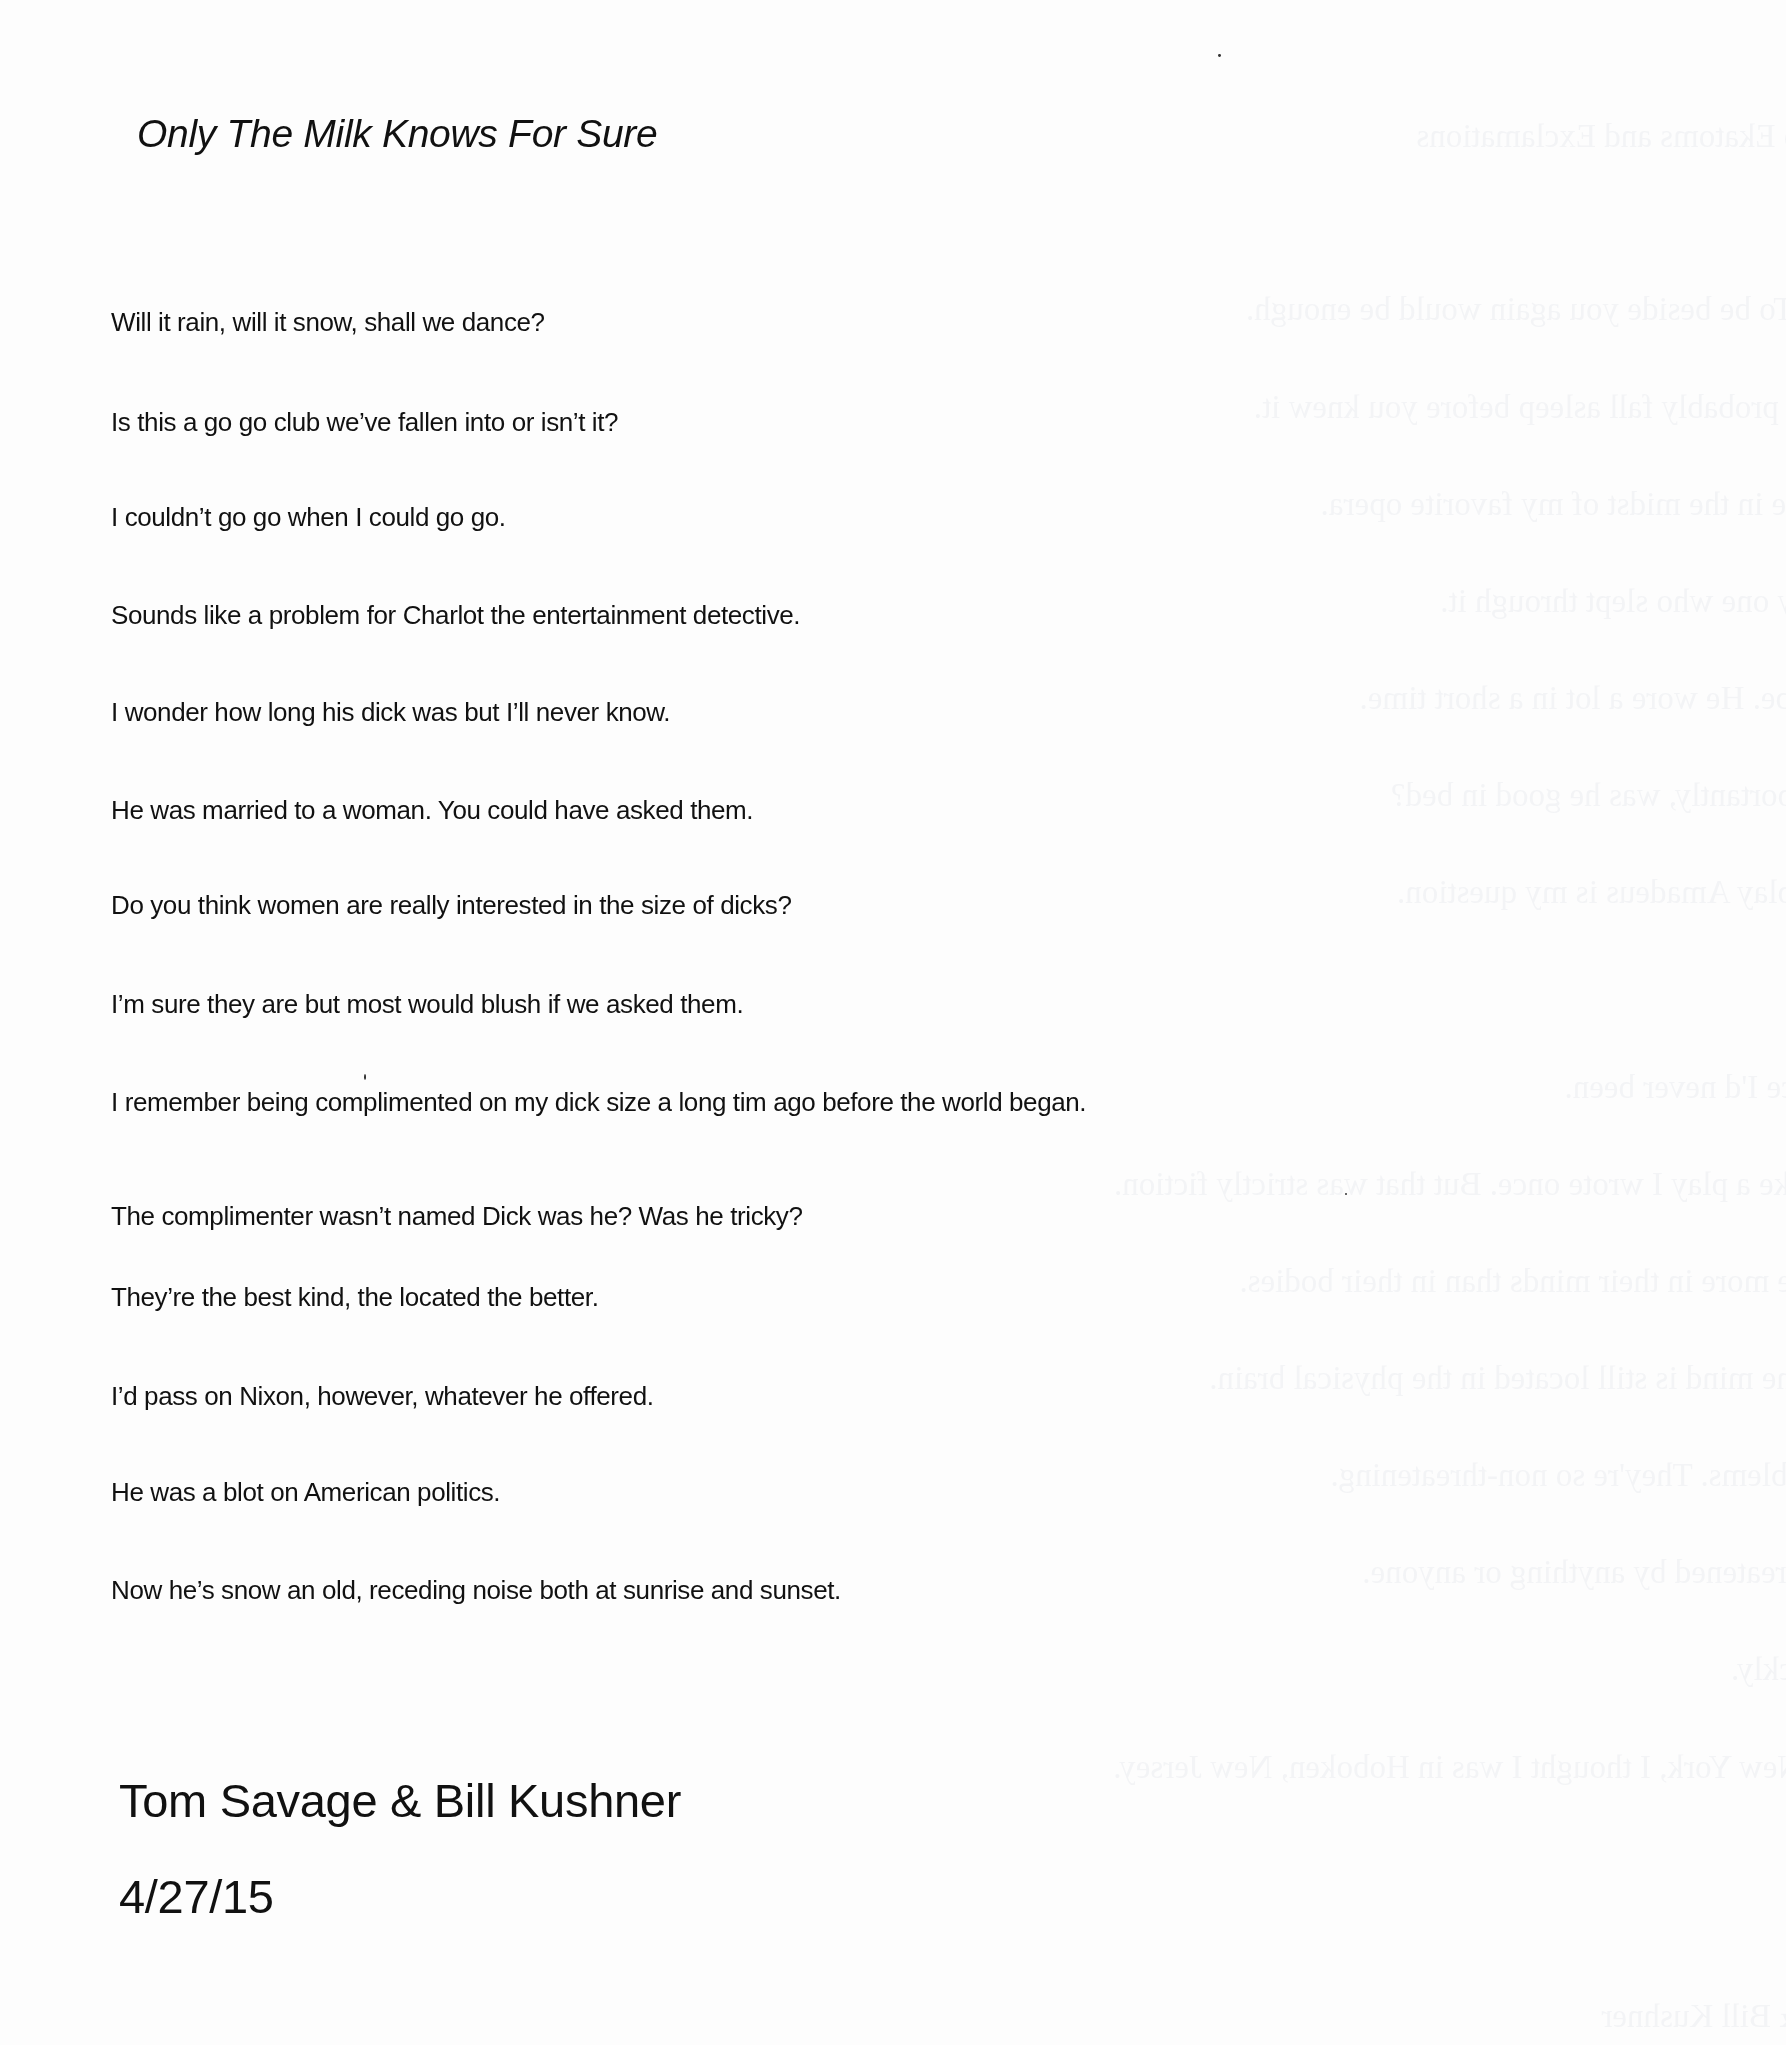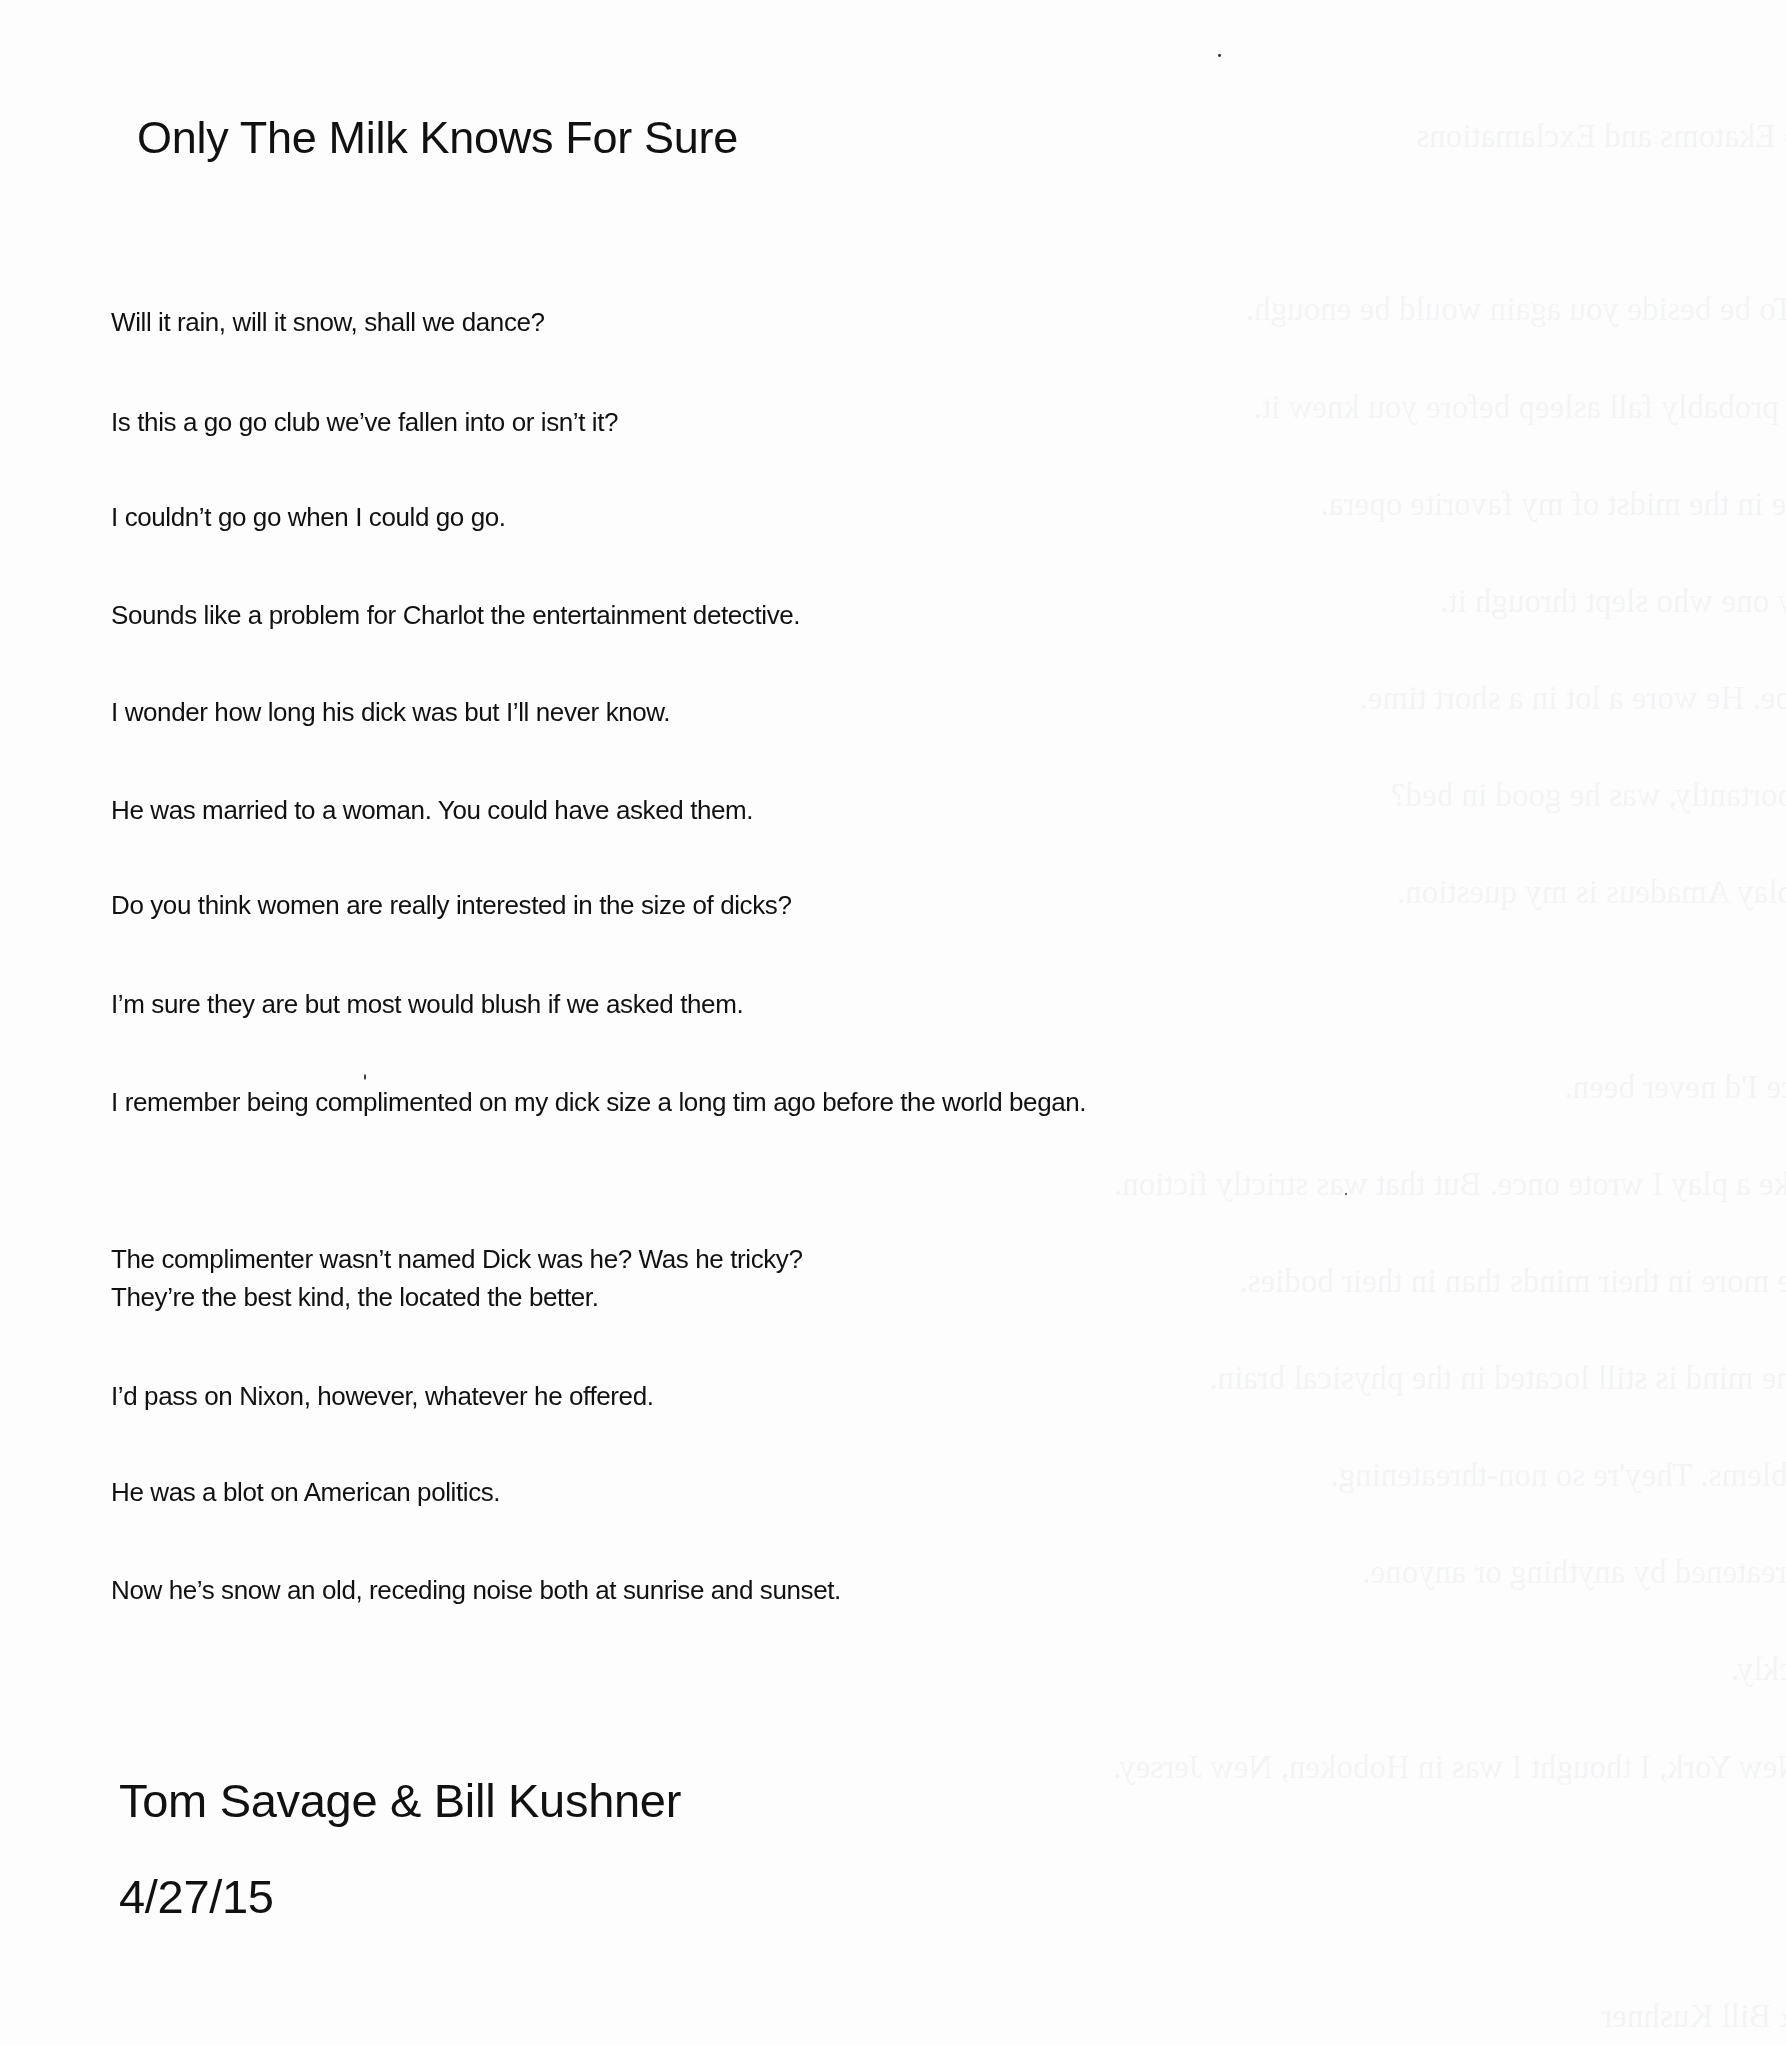--- a/index.html
+++ b/index.html
@@ -14,22 +14,23 @@
   .ghost {
     position: absolute; left: 1235px; width: 624px;
     color: rgba(120,130,150,0.07);
     font-family: "Liberation Serif", serif;
     font-size: 33px; white-space: nowrap;
     transform: scaleX(-1);
     pointer-events: none;
   }
   .title {
     position: absolute; left: 137px; top: 112px;
-    font-size: 45px; letter-spacing: -0.3px;
+    font-size: 39px; letter-spacing: -0.3px;
     white-space: nowrap;
+    font-style: italic;
   }
   .line {
     position: absolute; left: 111px;
     font-size: 26px; letter-spacing: -0.4px;
     white-space: nowrap;
   }
   .sig {
     position: absolute; left: 119px;
     font-size: 47px; letter-spacing: -0.3px;
     white-space: nowrap;
@@ -67,21 +68,21 @@
 
   <div class="line" style="top:307px">Will it rain, will it snow, shall we dance?</div>
   <div class="line" style="top:407px">Is this a go go club we’ve fallen into or isn’t it?</div>
   <div class="line" style="top:502px">I couldn’t go go when I could go go.</div>
   <div class="line" style="top:600px">Sounds like a problem for Charlot the entertainment detective.</div>
   <div class="line" style="top:795px">He was married to a woman.  You could have asked them.</div>
   <div class="line" style="top:697px">I wonder how long his dick was but I’ll never know.</div>
   <div class="line" style="top:890px">Do you think women are really interested in the size of dicks?</div>
   <div class="line" style="top:989px">I’m sure they are but most would blush if we asked them.</div>
   <div class="line" style="top:1087px">I remember being complimented on my dick size a long tim ago before the world began.</div>
-  <div class="line" style="top:1244px">The complimenter wasn’t named Dick was he?  Was he tricky?</div>
+  <div class="line" style="top:1201px">The complimenter wasn’t named Dick was he?  Was he tricky?</div>
   <div class="line" style="top:1282px">They’re the best kind, the located the better.</div>
   <div class="line" style="top:1381px">I’d pass on Nixon, however, whatever he offered.</div>
   <div class="line" style="top:1477px">He was a blot on American politics.</div>
   <div class="line" style="top:1575px">Now he’s snow an old, receding noise both at sunrise and sunset.</div>
 
   <div class="sig" style="top:1773px">Tom Savage &amp; Bill Kushner</div>
   <div class="sig" style="top:1869px">4/27/15</div>
 </div>
 
 

